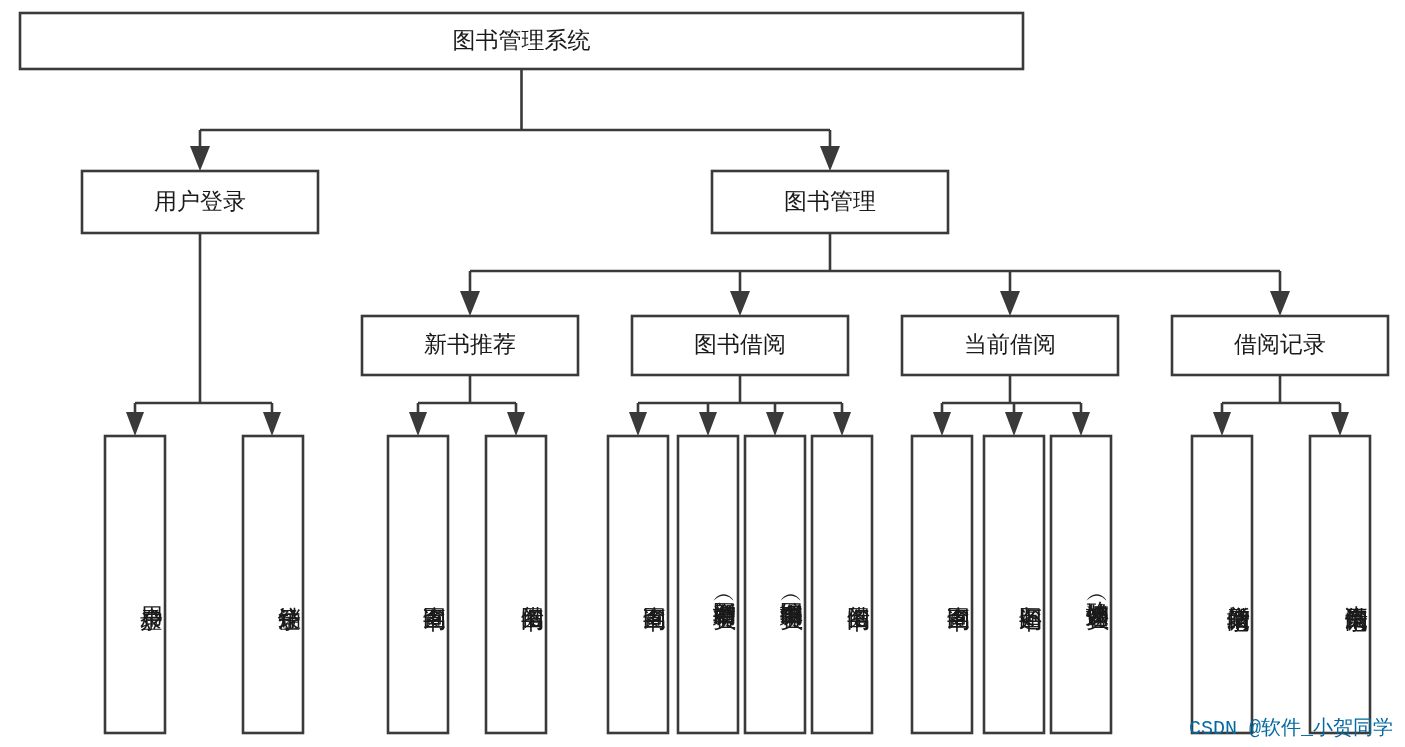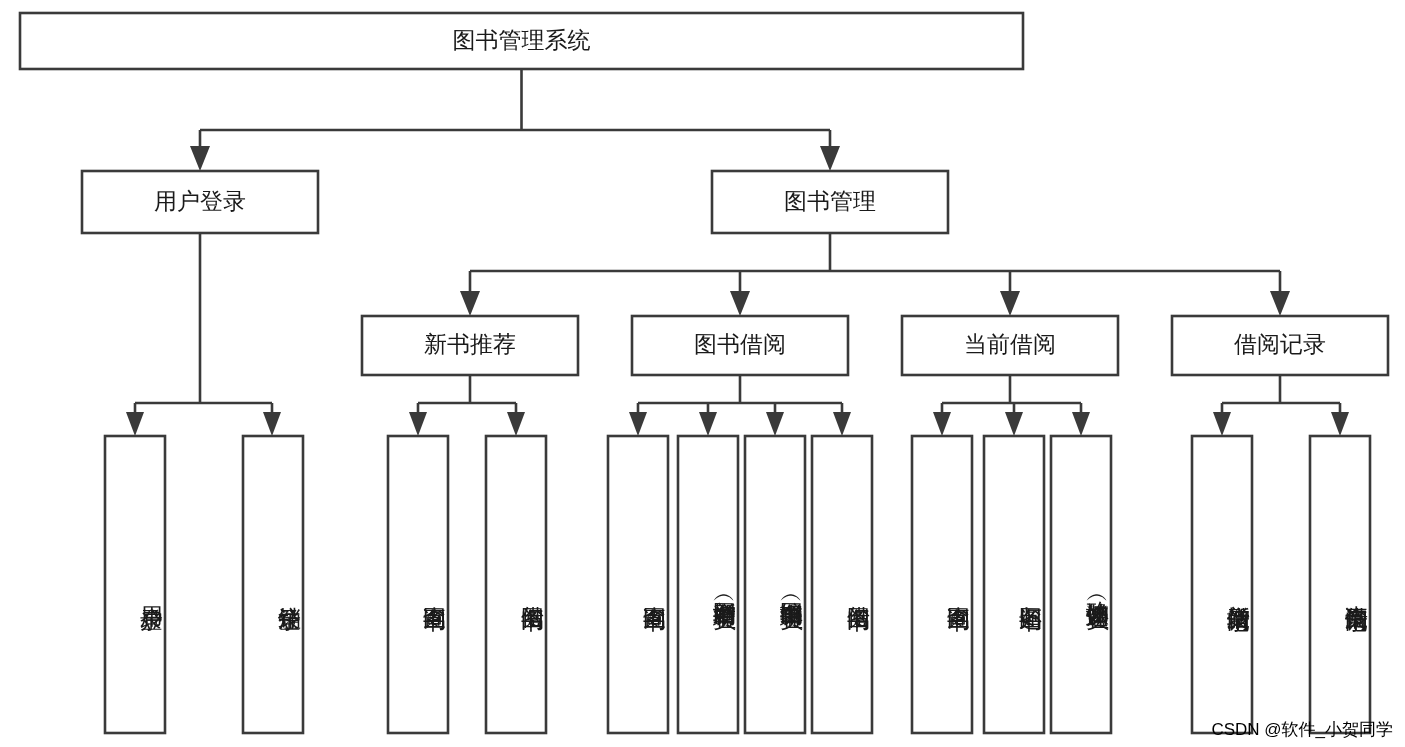--- a/index.html
+++ b/index.html
@@ -62,23 +62,23 @@
     display: flex;
     align-items: flex-start;
     justify-content: center;
     height: 100%;
     width: 100%;
   }
   .watermark {
     position: absolute;
     right: 12px;
     bottom: 6px;
-    font-family: Liberation Sans, sans-serif;
-    font-size: 17px;
-    color: #000000;
+    font-family: Liberation Mono, monospace;
+    font-size: 20px;
+    color: #0369a1;
     white-space: nowrap;
     pointer-events: none;
   }
 </style>
 </head>
 <body>
 
 <div id="diagram-root">
 
   <svg id="flowchart" viewBox="0 0 1405 747">

